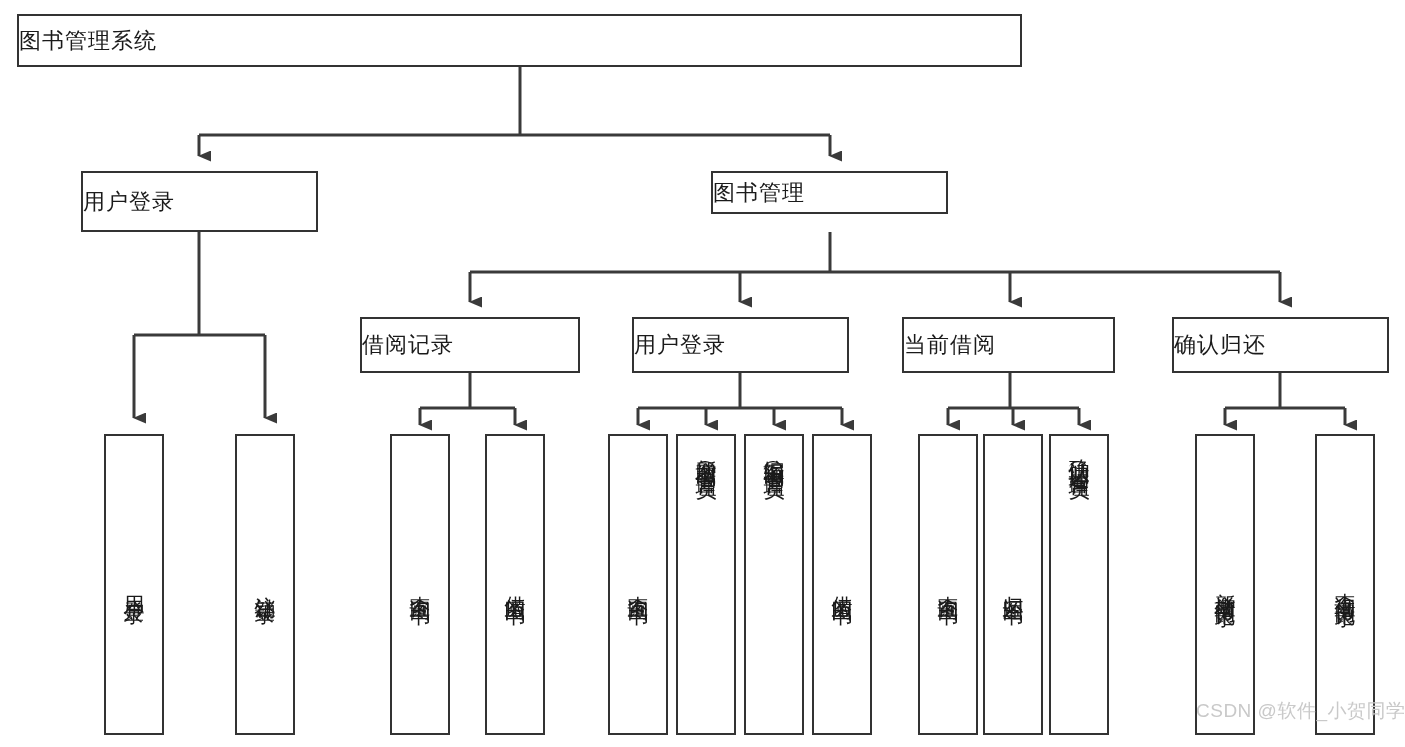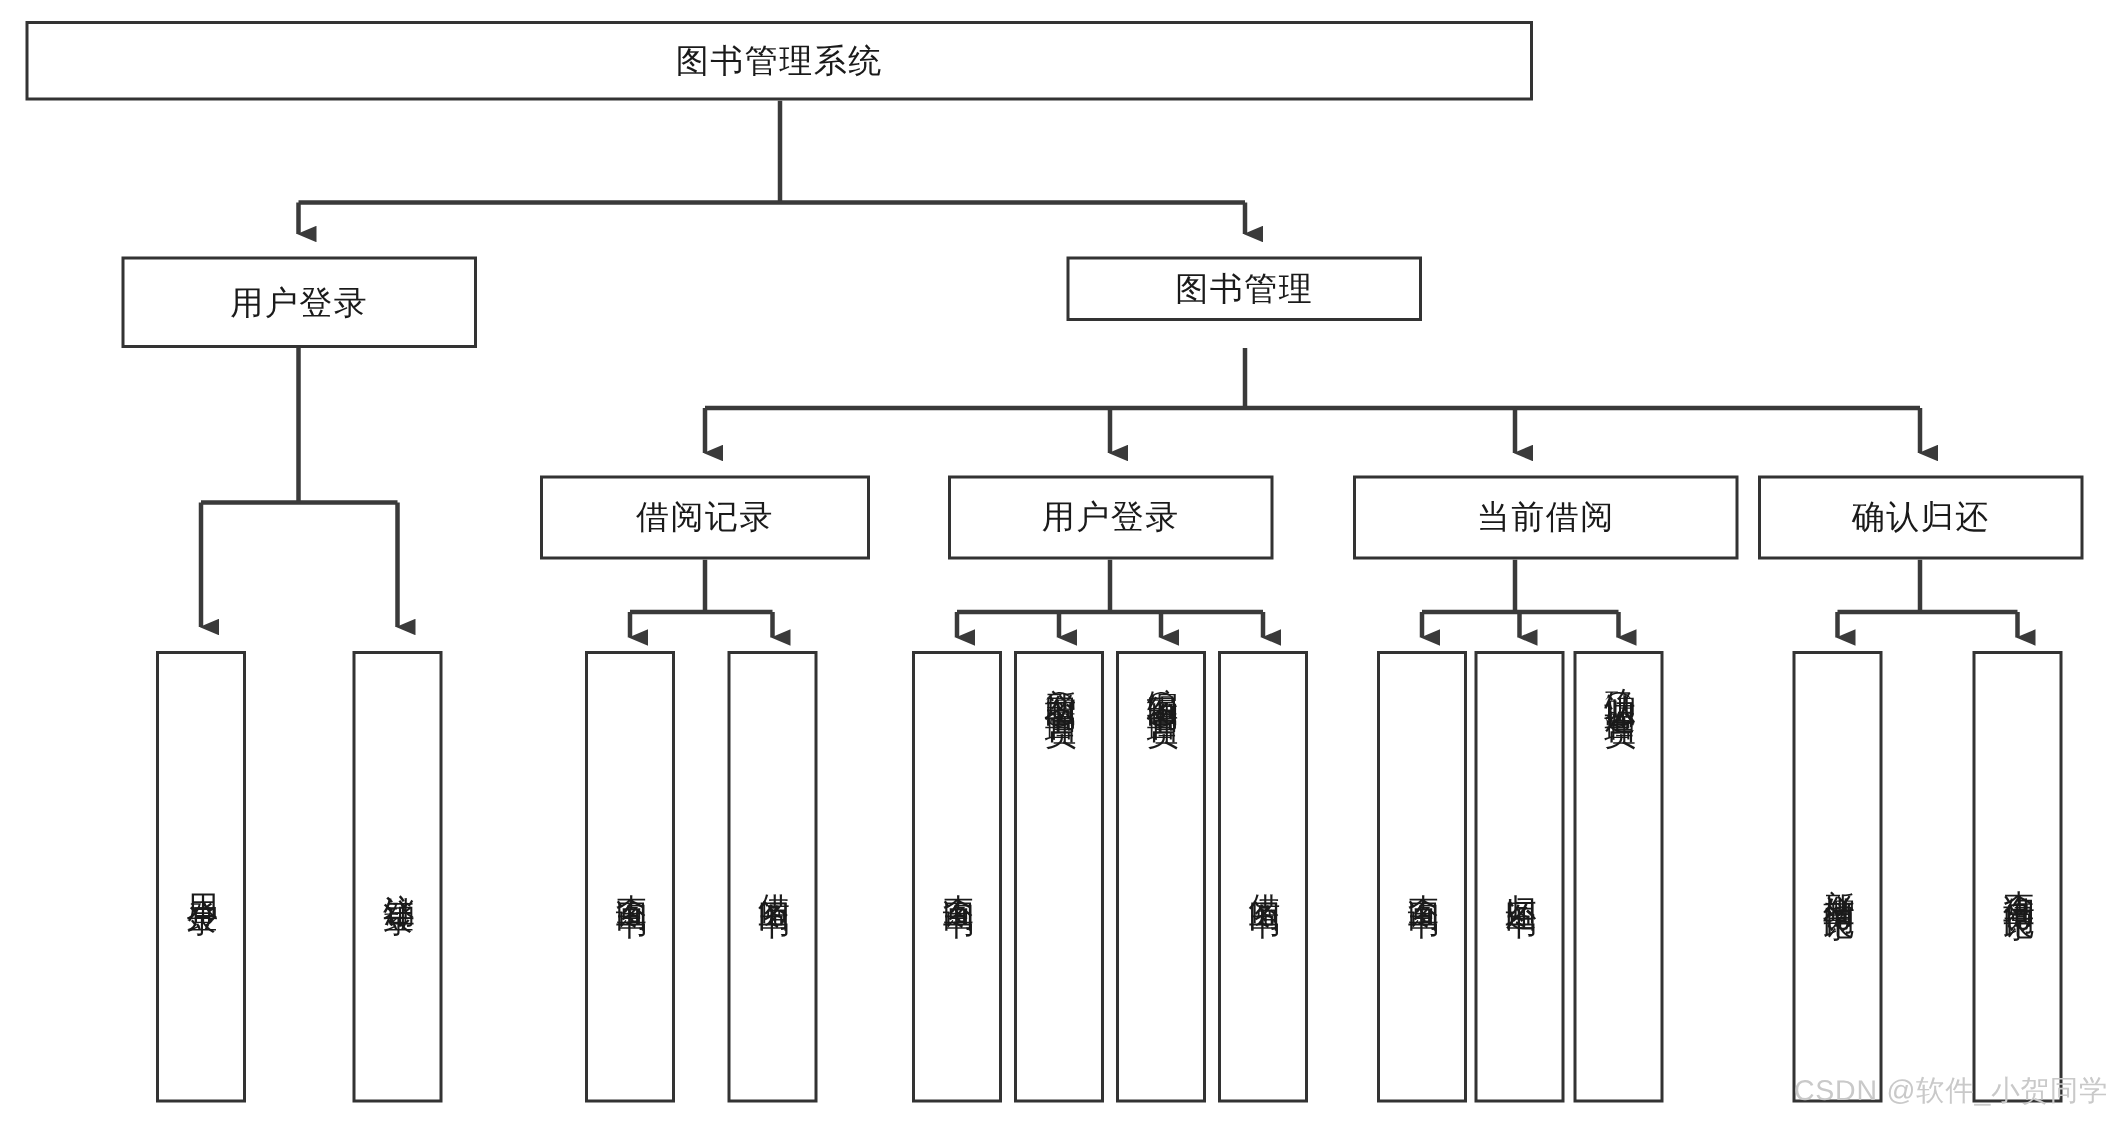--- a/index.html
+++ b/index.html
@@ -25,21 +25,20 @@
     height: 747px;
     pointer-events: none;
   }
   .node {
     position: absolute;
     box-sizing: border-box;
     background: #ffffff;
     border: 2px solid #333333;
     display: flex;
     align-items: center;
-    justify-content: center;
     color: #1a1a1a;
   }
   .node.horiz {
     font-size: 22px;
     letter-spacing: 1px;
   }
   .node.vert {
     writing-mode: vertical-rl;
     text-orientation: upright;
     font-size: 21px;
@@ -130,21 +129,21 @@
   <div class="node horiz" style="left:711px; top:171px; width:237px; height:43px;">
     <span class="node-label">图书管理</span>
   </div>
 
   <div class="node horiz" style="left:360px; top:317px; width:220px; height:56px;">
     <span class="node-label">借阅记录</span>
   </div>
   <div class="node horiz" style="left:632px; top:317px; width:217px; height:56px;">
     <span class="node-label">用户登录</span>
   </div>
-  <div class="node horiz" style="left:902px; top:317px; width:257px; height:56px;">
+  <div class="node horiz" style="left:902px; top:317px; width:213px; height:56px;">
     <span class="node-label">当前借阅</span>
   </div>
   <div class="node horiz" style="left:1172px; top:317px; width:217px; height:56px;">
     <span class="node-label">确认归还</span>
   </div>
 
   <div class="node vert mid" style="left:104px; top:434px; width:60px; height:301px;">
     <span class="node-label">用户登录</span>
   </div>
   <div class="node vert mid" style="left:235px; top:434px; width:60px; height:301px;">
@@ -181,15 +180,15 @@
     <span class="node-label">确认归还（管理员）</span>
   </div>
 
   <div class="node vert mid" style="left:1195px; top:434px; width:60px; height:301px;">
     <span class="node-label">新增借阅记录</span>
   </div>
   <div class="node vert mid" style="left:1315px; top:434px; width:60px; height:301px;">
     <span class="node-label">查询借阅记录</span>
   </div>
 
-  <div id="watermark" style="left:1196px; top:714px;">CSDN @软件_小贺同学</div>
+  <div id="watermark" style="left:1196px; top:698px;">CSDN @软件_小贺同学</div>
 
 </div>
 
 </body></html>

